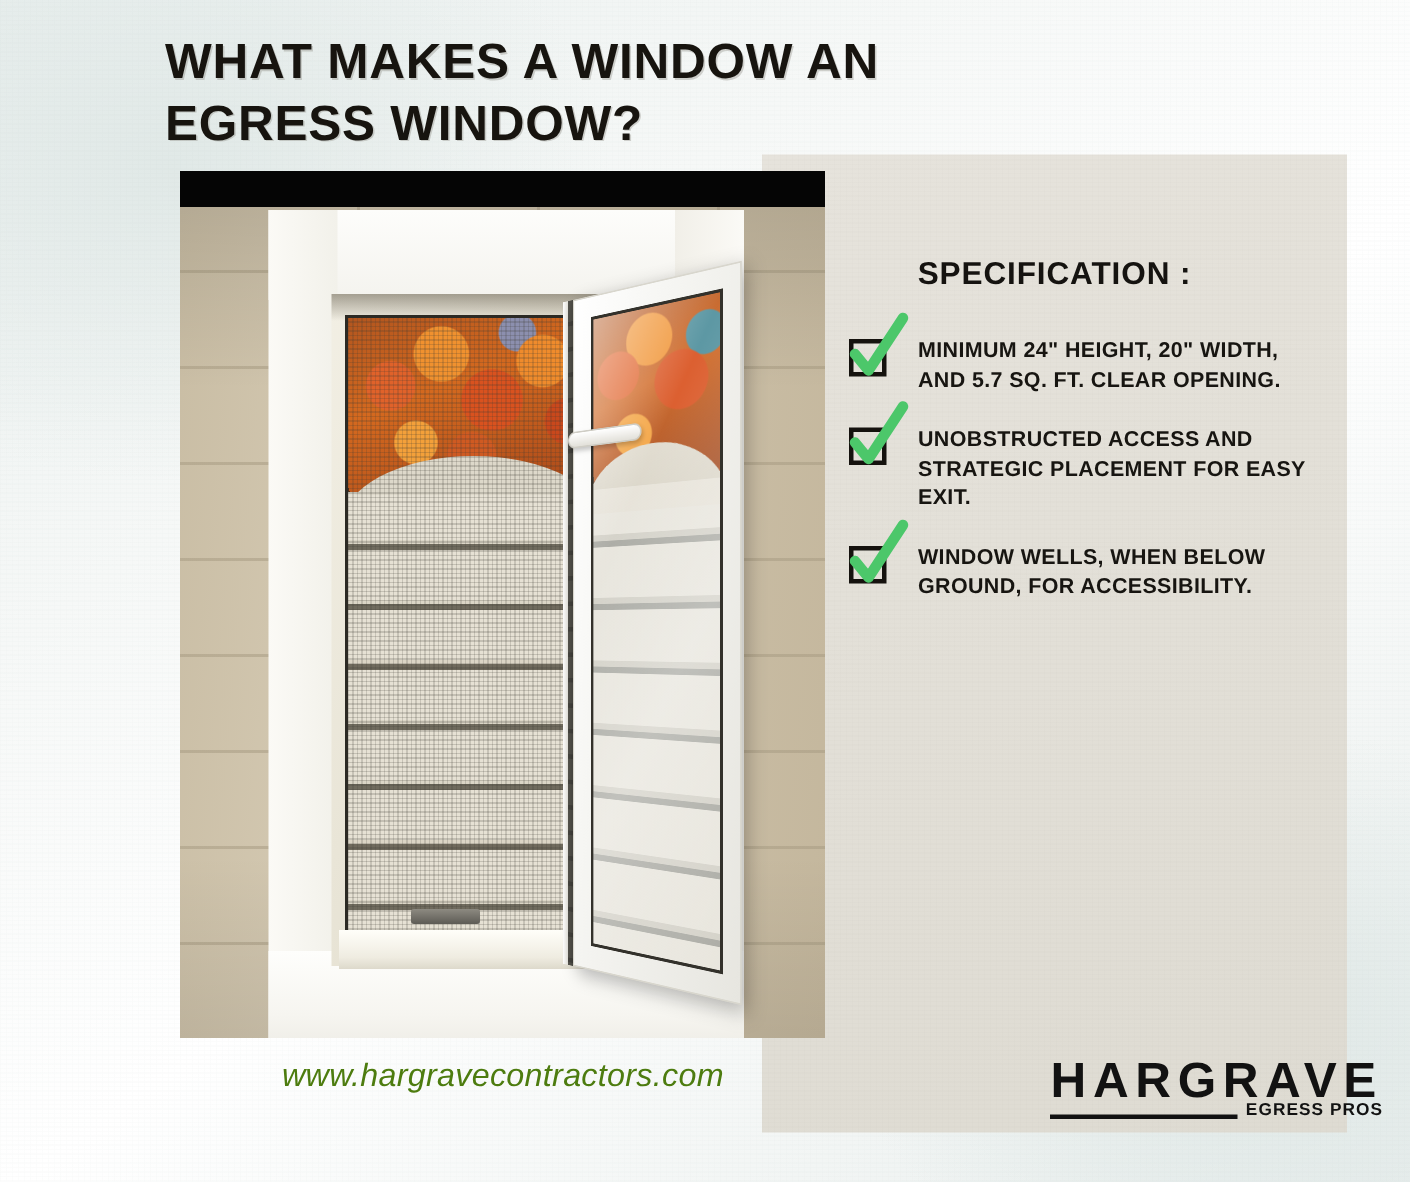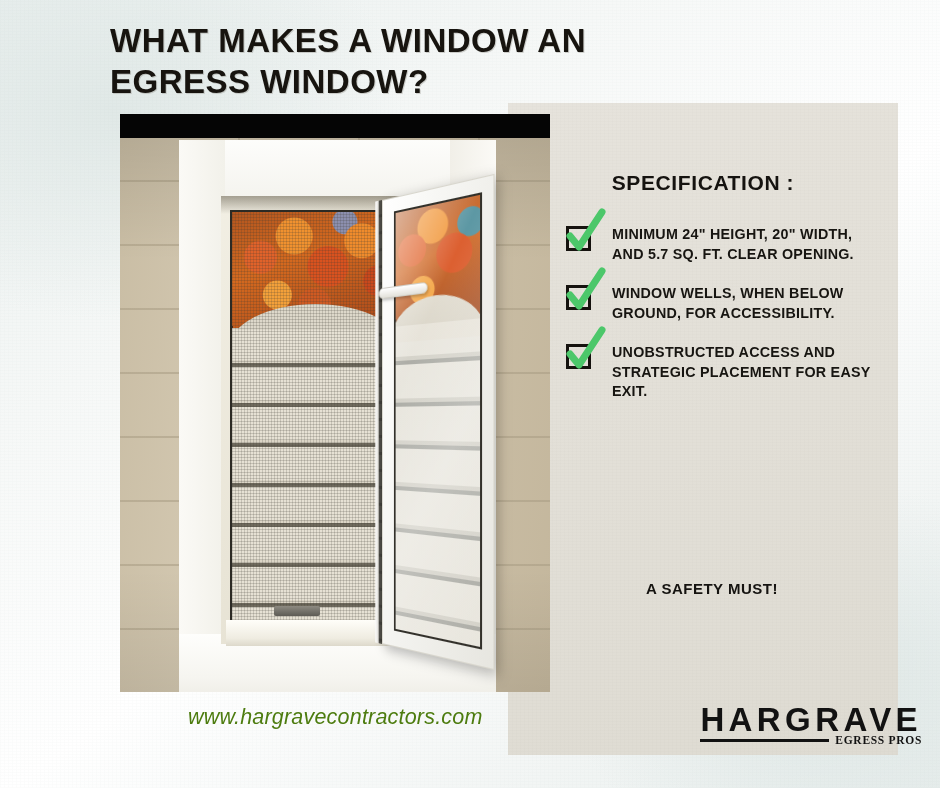--- a/index.html
+++ b/index.html
@@ -283,21 +283,21 @@
     color:#121212; line-height:27px; text-align:right;
   }
   #logo-contractors {
     font-size:26px; font-weight:bold; letter-spacing:4px;
     line-height:27px; text-align:right;
     color:transparent;
     -webkit-text-stroke:1px #b9b9b9;
     margin-top:-1px;
   }
   #logo-bottom {
-    display:flex; align-items:center; gap:6px; margin-top:1px;font-family:Liberation Serif, serif;
+    display:flex; align-items:flex-end; gap:6px; margin-top:1px;
   }
   #logo-rule { flex:1; height:3px; background:#121212; }
   #logo-tag {
     font-size:11.5px; font-weight:bold; letter-spacing:.7px; color:#121212;
     white-space:nowrap;
   }
 </style>
 </head>
 <body>
 
@@ -326,37 +326,36 @@
         <span class="spec-text">MINIMUM 24" HEIGHT, 20" WIDTH, AND 5.7 SQ. FT. CLEAR OPENING.</span>
       </li>
 
       <li class="spec-item">
         <span class="chk">
           <span class="box"></span>
           <svg width="42" height="46" viewBox="0 0 42 46">
             <path d="M5 27 L14 38 L37 3" fill="none" stroke="#4CC76A" stroke-width="7" stroke-linecap="round" stroke-linejoin="round"></path>
           </svg>
         </span>
-        <span class="spec-text">WINDOW WELLS, WHEN BELOW GROUND, FOR ACCESSIBILITY.</span>
+        <span class="spec-text">UNOBSTRUCTED ACCESS AND STRATEGIC PLACEMENT FOR EASY EXIT.</span>
       </li>
 
       <li class="spec-item">
         <span class="chk">
           <span class="box"></span>
           <svg width="42" height="46" viewBox="0 0 42 46">
             <path d="M5 27 L14 38 L37 3" fill="none" stroke="#4CC76A" stroke-width="7" stroke-linecap="round" stroke-linejoin="round"></path>
           </svg>
         </span>
-        <span class="spec-text">UNOBSTRUCTED ACCESS AND STRATEGIC PLACEMENT FOR EASY EXIT.</span>
+        <span class="spec-text">WINDOW WELLS, WHEN BELOW GROUND, FOR ACCESSIBILITY.</span>
       </li>
 
 
     </ul>
 
-    <div id="safety-must">A SAFETY MUST!</div>
   </div>
 </section>
 
 <figure id="photo">
   <div class="ph-sky"></div>
   <div class="ph-wall"></div>
   <div class="ph-wall-shade"></div>
 
   <div class="trim trim-top"></div>
   <div class="trim trim-left"></div>

